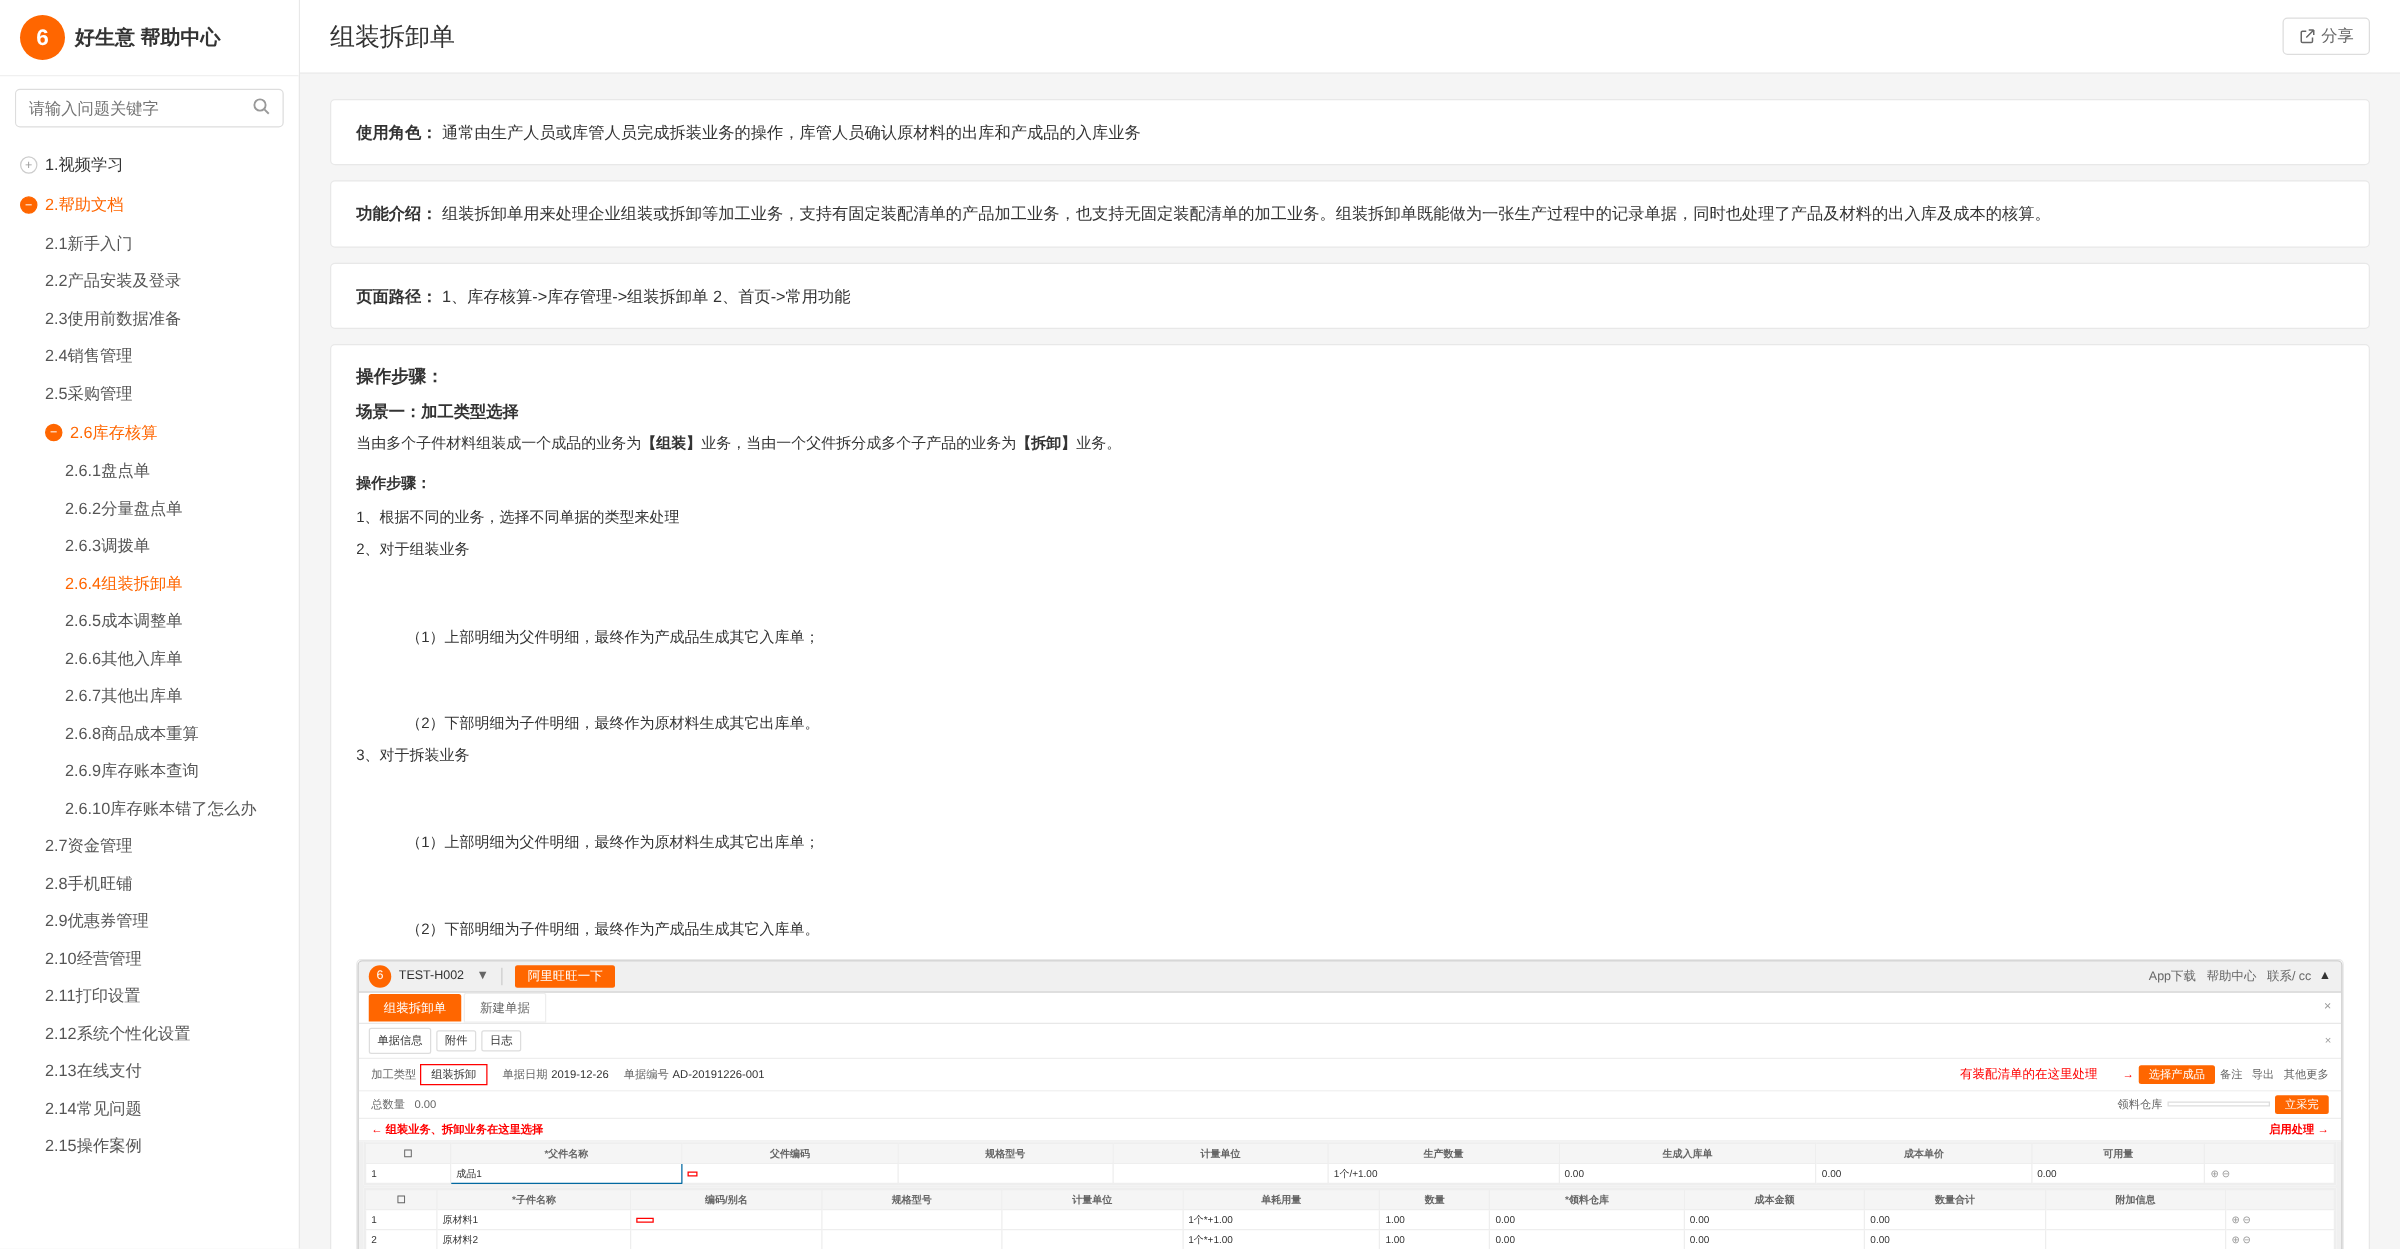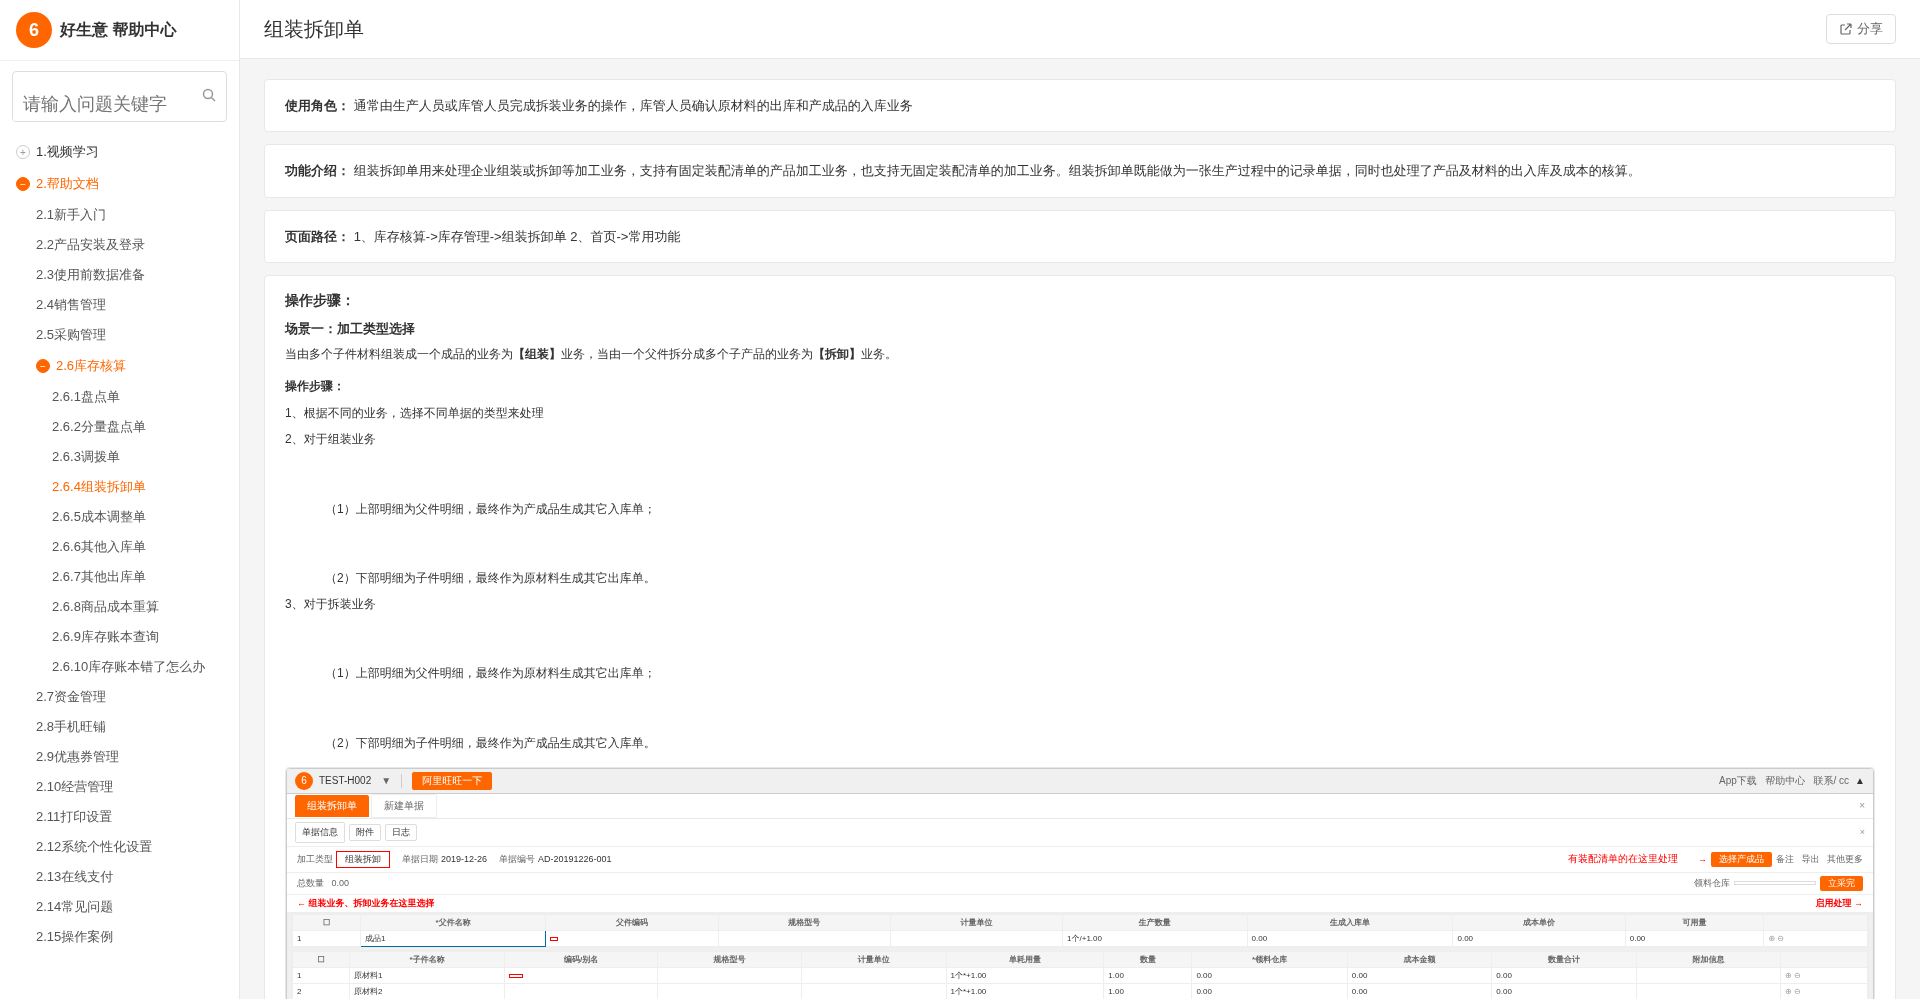--- a/index.html
+++ b/index.html
@@ -38,24 +38,23 @@
       display: flex;
       align-items: center;
       border: 1px solid #ddd;
       border-radius: 4px;
       overflow: hidden;
       background: #fff;
     }
     .search-box input {
       border: none; outline: none;
       padding: 6px 10px;
-      font-size: 18px;
+      font-size: 13px;
       width: 100%;
       color: #999;
-      margin-top: 16px;
     }
     .search-box button {
       background: none; border: none;
       padding: 6px 10px;
       cursor: pointer;
       color: #999;
     }
     .nav-list { padding: 4px 0; }
     .nav-item {
       display: flex; align-items: center;

